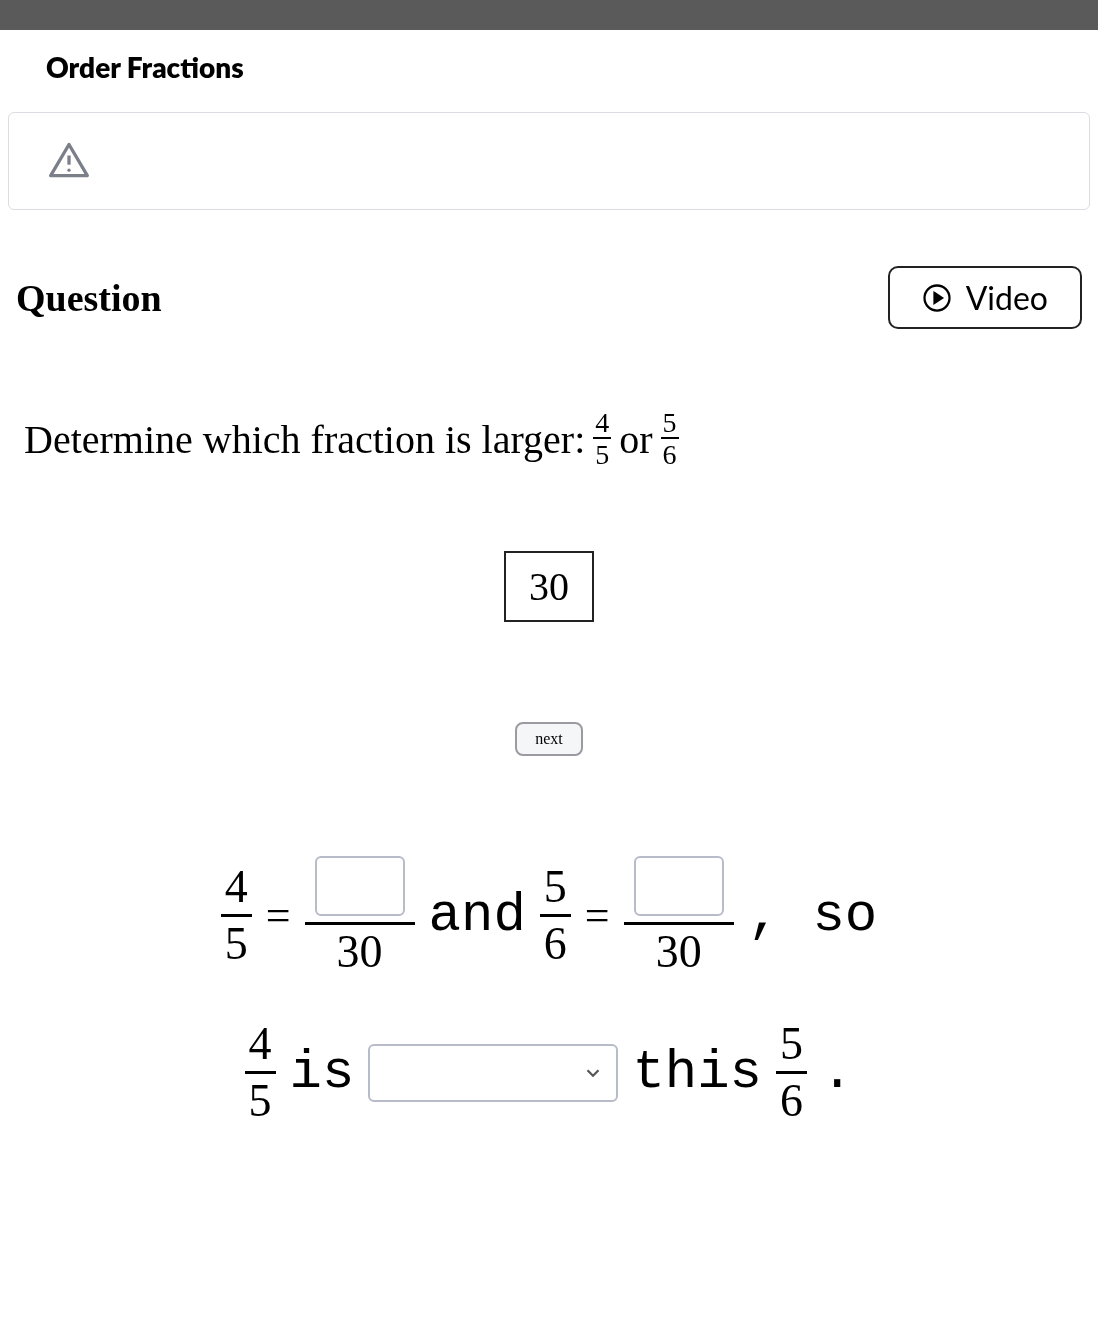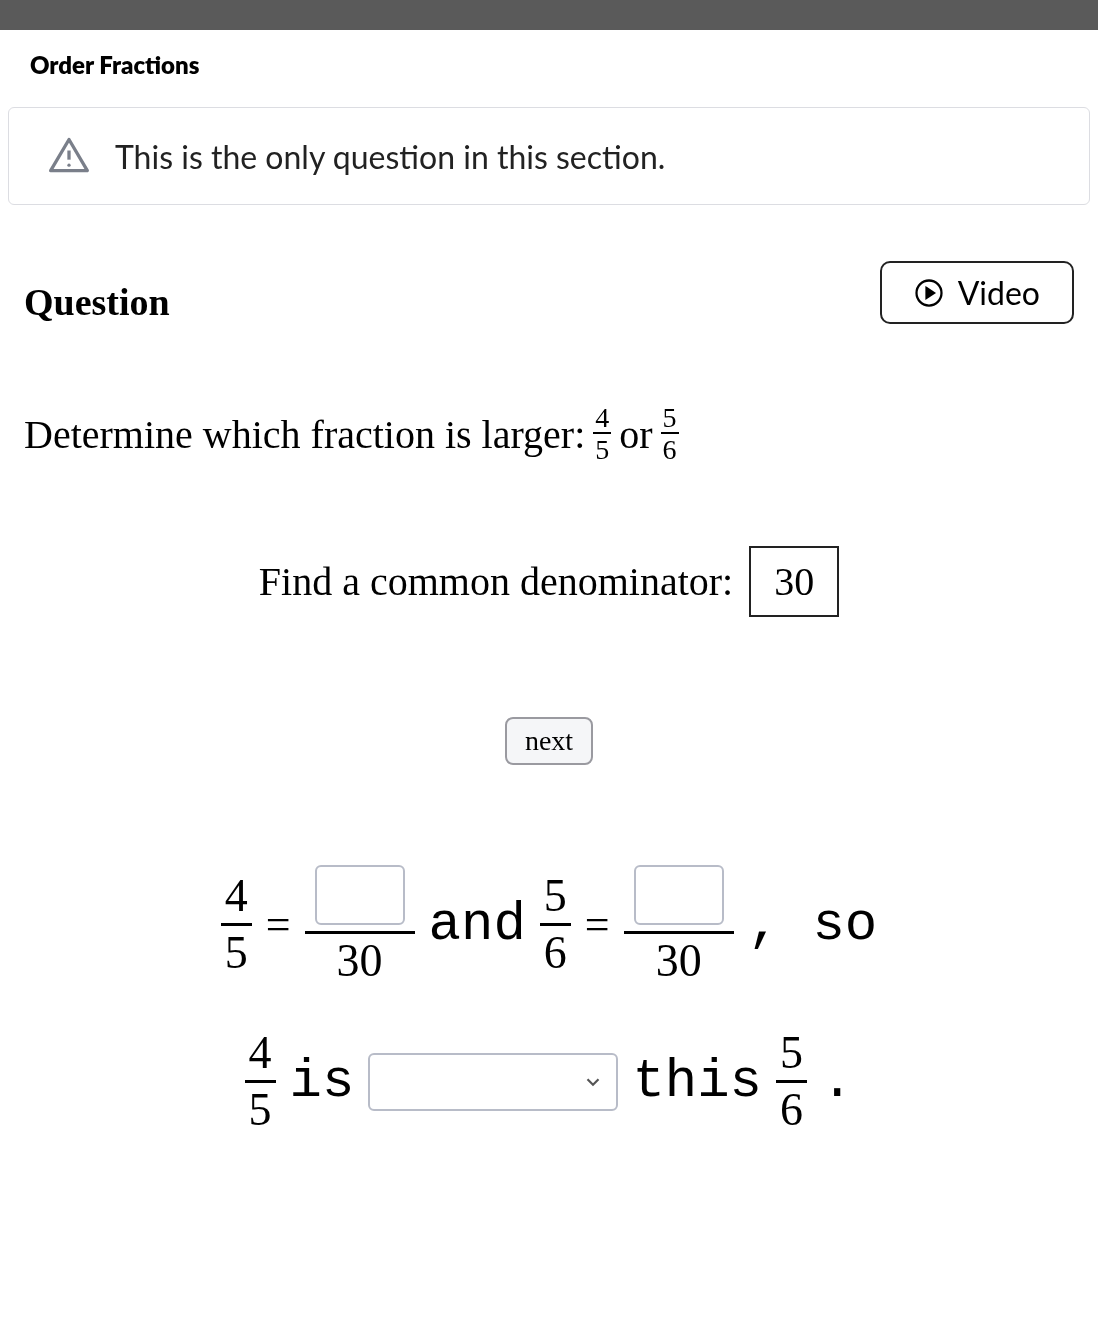--- a/index.html
+++ b/index.html
@@ -12,23 +12,24 @@
       background: #fff;
       width: 1098px;
     }
     .top-bar {
       height: 30px;
       background: #5a5a5a;
     }
     .page-title {
       font-family: "Lato", Arial, sans-serif;
       font-weight: 800;
-      font-size: 24px;
+      font-size: 28px;
       padding: 20px 30px 28px 30px;
       color: #000;
+      margin-left: 16px;
     }
     .notice-box {
       border: 1px solid #dcdde2;
       border-radius: 6px;
       margin: 0 8px 0 8px;
       padding: 26px 38px;
       display: flex;
       align-items: center;
       gap: 24px;
     }
@@ -37,24 +38,24 @@
       height: 44px;
       display: block;
     }
     .notice-text {
       font-size: 32px;
       color: #222;
       font-family: "Lato", Arial, sans-serif;
     }
     .question-header {
       display: flex;
-      align-items: flex-end;
+      align-items: center;
       justify-content: space-between;
       margin-top: 56px;
-      padding: 0 24px;
+      padding: 0 16px;
     }
     .q-label {
       font-family: Georgia, "Times New Roman", serif;
       font-weight: 700;
       font-size: 38px;
     }
     .header-buttons {
       display: flex;
       gap: 16px;
     }
@@ -125,21 +126,21 @@
     .next-row {
       display: flex;
       justify-content: center;
       margin-top: 100px;
     }
     .next-btn {
       border: 2px solid #9a9aa0;
       background: #f5f6f8;
       border-radius: 8px;
       padding: 6px 18px;
-      font-size: 28px;
+      font-size: 16px;
       font-family: Georgia, serif;
       cursor: pointer;
     }
 
     .work-area {
       font-family: Georgia, "Times New Roman", serif;
       font-size: 42px;
       margin-top: 100px;
       padding: 0 24px 50px 24px;
     }
@@ -226,21 +227,20 @@
 <h1 class="page-title">Order Fractions</h1>
 
 <div class="notice-box">
   <span class="warn-icon">
     <svg viewBox="0 0 24 24" fill="none" stroke="#7a7f8a" stroke-width="1.8">
       <path d="M12 3 L22 20 L2 20 Z" stroke-linejoin="round"></path>
       <line x1="12" y1="9" x2="12" y2="14"></line>
       <circle cx="12" cy="17" r="0.9" fill="#7a7f8a" stroke="none"></circle>
     </svg>
   </span>
-  <span class="notice-text">This is the only question in this section.</span>
 </div>
 
 <div class="question-header">
   <div class="q-label">Question</div>
   <div class="header-buttons">
     <button class="hdr-btn">
       <span>
         <svg class="play-icon-svg" viewBox="0 0 24 24" fill="none" stroke="#000" stroke-width="1.8">
           <circle cx="12" cy="12" r="10"></circle>
           <path d="M10 8 L16 12 L10 16 Z" fill="#000"></path>
@@ -258,21 +258,20 @@
     <span class="den">5</span>
   </span>
   <span> or </span>
   <span class="frac-small">
     <span class="num">5</span>
     <span class="den">6</span>
   </span>
 </div>
 
 <div class="common-den-row">
-  <span>Find a common denominator:</span>
   <span class="boxed-answer">30</span>
 </div>
 
 <div class="next-row">
   <button class="next-btn">
     <span>next</span>
   </button>
 </div>
 
 <div class="work-area">

